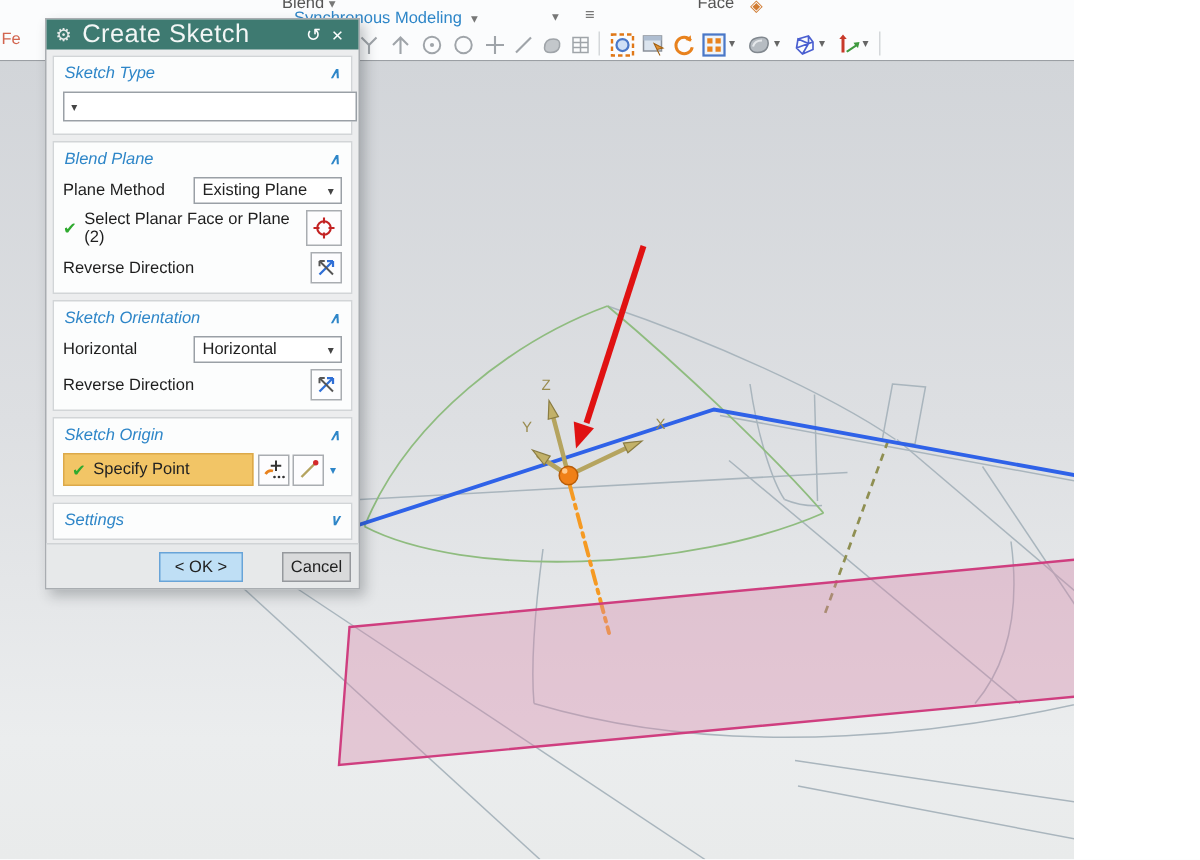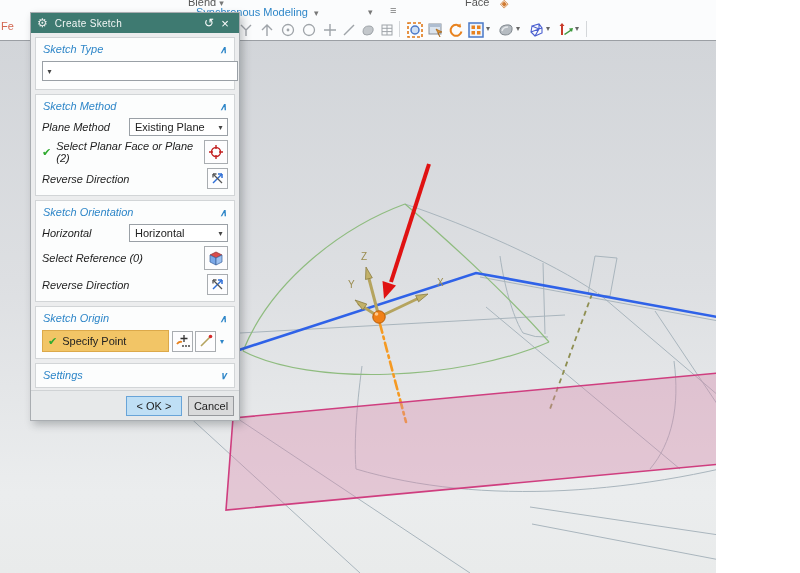--- a/index.html
+++ b/index.html
@@ -21,40 +21,40 @@
   
   .viewport { position:absolute; left:0; top:41px; width:800px; height:532px;
               background:linear-gradient(180deg,#d2d5d9 0%,#dddfe2 45%,#ebedee 85%,#e9ebeb 100%); }
   .viewport svg { display:block; }
 
   
   .dialog { position:absolute; left:30px; top:12px; width:210px; background:#ecedee;
             border:1px solid #a9adb1; box-shadow:3px 4px 8px rgba(40,45,50,.28); z-index:20; }
   .dlg-header { height:20px; background:#3e7a71; color:#f2f6f5; display:flex; align-items:center; padding:0 6px; }
   .dlg-header .gear { font-size:12px; margin-right:7px; color:#e8eceb; }
-  .dlg-header .dlg-title { flex:1; font-size:10px; letter-spacing:.3px; }
+  .dlg-header .dlg-title { flex:1; font-size:17px; letter-spacing:.3px; }
   .dlg-header .hbtn { width:16px; text-align:center; font-size:12px; color:#fff; cursor:pointer; }
   .dlg-body { padding:4px 4px 0 4px; display:flex; flex-direction:column; gap:4px; }
   .card { background:#fcfdfd; border:1px solid #d2d5d7; padding:2px 0 4px 0; }
   .card-title { display:flex; align-items:center; justify-content:space-between; padding:3px 7px 4px 7px; color:#2e86c8;font-style:italic; }
   .chev { color:#2e86c8; font-weight:bold; font-size:10px; }
   .row { display:flex; align-items:center; padding:2px 6px; min-height:20px; }
-  .row .lbl { flex:1; color:#1e1e1e;font-style:italic; }
+  .row .lbl { flex:1; color:#1e1e1e; }
   .combo { display:flex; align-items:stretch; border:1px solid #9aa0a6; background:#fff; height:18px; width:99px; cursor:pointer; }
   .combo .cval { flex:1; padding:2px 4px 0 5px; white-space:nowrap; overflow:hidden; }
   .combo .cbtn { width:13px; display:flex; align-items:center; justify-content:center; font-size:8px; color:#444; }
   .typecombo { margin:2px 6px 4px 6px; height:20px; width:196px; border:1px solid #9aa0a6; background:#fff; display:flex; cursor:pointer; }
   .typecombo .sel { flex:1; margin:1px; background:linear-gradient(#4f9de9,#2f7fd6); color:#fff; display:flex; align-items:center; padding:0 4px; gap:5px; }
   .typecombo .cbtn { width:13px; display:flex; align-items:center; justify-content:center; font-size:8px; color:#444; }
   .check { color:#2faa2f; font-size:11px; margin-right:5px; }
   .sqbtn { width:24px; height:24px; border:1px solid #a9adb1; background:#fdfdfe; display:flex; align-items:center; justify-content:center; cursor:pointer; }
   .sqbtn.small { width:21px; height:21px; }
   .specify { flex:1; height:22px; background:#f2c566; border:1px solid #dca94a; display:flex; align-items:center; padding:0 5px; margin-right:3px; }
   .splitcaret { width:12px; height:21px; display:flex; align-items:center; justify-content:center; font-size:8px; color:#2e86c8; cursor:pointer; }
-  .dlg-footer { margin-top:2px; height:30px; background:#e7e9ea; border-top:1px solid #d0d3d5; display:flex; align-items:center; justify-content:flex-end; gap:6px; padding:0 3px 0 0; }
+  .dlg-footer { margin-top:2px; height:30px; background:#e7e9ea; border-top:1px solid #d0d3d5; display:flex; align-items:center; justify-content:flex-end; gap:26px; padding:0 3px 0 0; }
   .btn { height:20px; display:flex; align-items:center; justify-content:center; cursor:pointer; }
   .btn.ok { width:56px; background:#bfdff5; border:1px solid #68a4d8; }
   .btn.cancel { width:46px; background:#d9dadb; border:1px solid #96999d; margin-right:2px; }
 </style>
 </head>
 <body>
 
 <div class="screen">
 
   <div class="ribbon">
@@ -243,21 +243,21 @@
           <span>Sketch Type</span>
           <span class="chev">∧</span>
         </div>
         <div class="typecombo">
           <div class="cbtn">▾</div>
         </div>
       </div>
 
       <div class="card">
         <div class="card-title">
-          <span>Sketch Method</span>
+          <span>Blend Plane</span>
           <span class="chev">∧</span>
         </div>
         <div class="row">
           <span class="lbl">Plane Method</span>
           <div class="combo">
             <span class="cval">Existing Plane</span>
             <span class="cbtn">▾</span>
           </div>
         </div>
         <div class="row">
@@ -289,30 +289,20 @@
           <span class="chev">∧</span>
         </div>
         <div class="row">
           <span class="lbl">Horizontal</span>
           <div class="combo">
             <span class="cval">Horizontal</span>
             <span class="cbtn">▾</span>
           </div>
         </div>
         <div class="row">
-          <span class="lbl">Select Reference (0)</span>
-          <div class="sqbtn">
-            <svg width="18" height="18" viewBox="0 0 18 18">
-                <polygon points="3,6 9,3 15,6 9,9" fill="#d94c4c" stroke="#8a2a2a" stroke-width="0.7"></polygon>
-                <polygon points="3,6 9,9 9,16 3,13" fill="#7aa8e8" stroke="#3a5f9a" stroke-width="0.7"></polygon>
-                <polygon points="15,6 9,9 9,16 15,13" fill="#9cc0f0" stroke="#3a5f9a" stroke-width="0.7"></polygon>
-              </svg>
-          </div>
-        </div>
-        <div class="row">
           <span class="lbl">Reverse Direction</span>
           <div class="sqbtn small">
             <svg width="15" height="15" viewBox="0 0 15 15">
                 <path d="M3 12 L12 3" stroke="#2f6fd6" stroke-width="1.5"></path>
                 <path d="M12 3 L12 7 M12 3 L8 3" stroke="#2f6fd6" stroke-width="1.5" fill="none"></path>
                 <path d="M3 3 L12 12" stroke="#555" stroke-width="1.3"></path>
                 <path d="M3 3 L3 6.5 M3 3 L6.5 3" stroke="#555" stroke-width="1.3" fill="none"></path>
               </svg>
           </div>
         </div>

